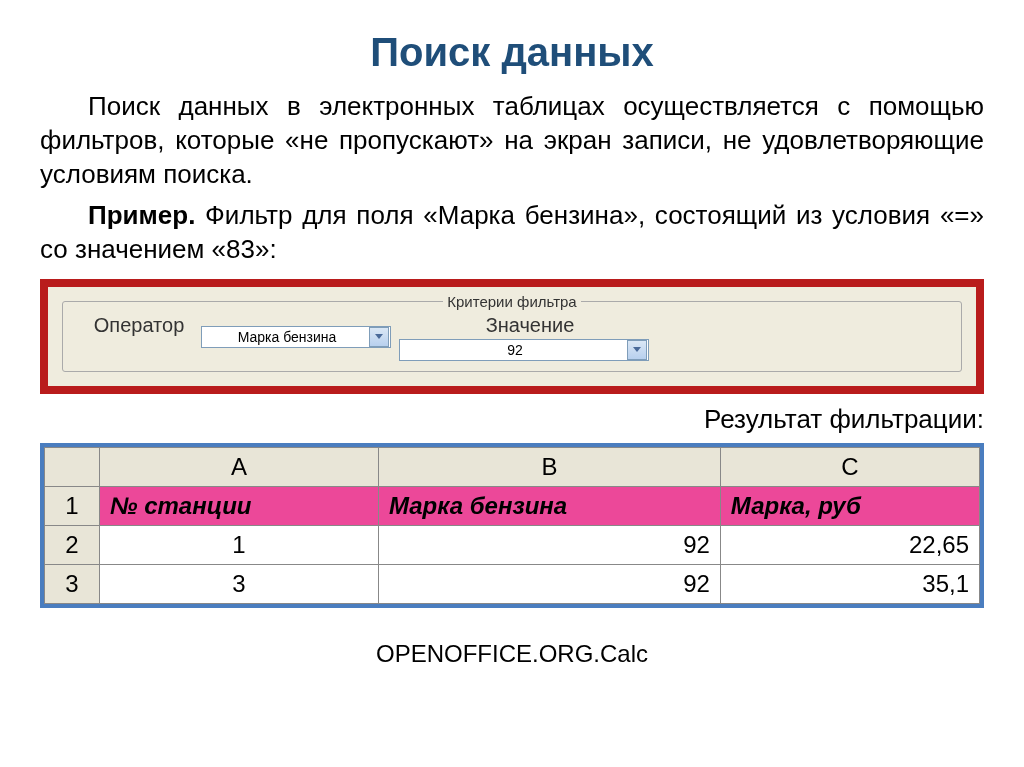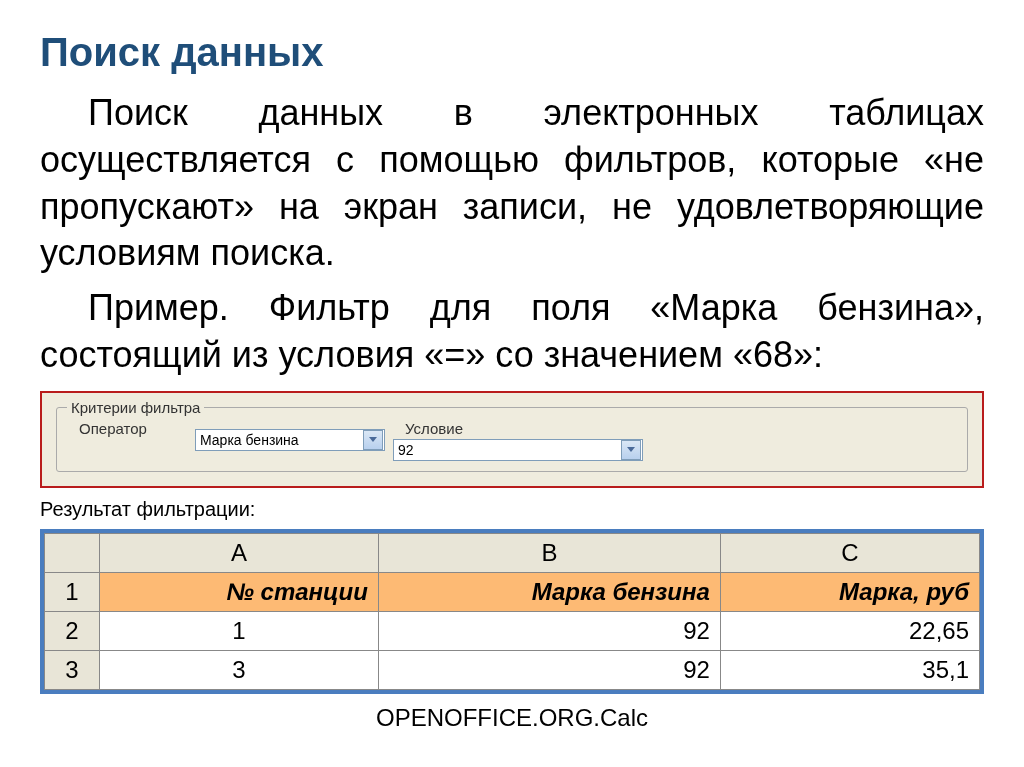--- a/index.html
+++ b/index.html
@@ -6,59 +6,61 @@
     margin: 0;
     padding: 20px 40px;
     font-family: Arial, sans-serif;
     background: #fff;
     width: 1024px;
     height: 767px;
     box-sizing: border-box;
     color: #000;
   }
   .title {
+    text-align: center;
     color: #1f4e79;
     font-size: 40px;
     font-weight: bold;
     margin: 10px 0 15px 0;
   }
   .body-text {
-    font-size: 36px;
+    font-size: 26px;
     text-align: justify;
     line-height: 1.3;
     margin: 0 0 8px 0;
   }
   .indent { text-indent: 48px; }
-  .bold { font-weight: normal; }
+  .bold { font-weight: bold; }
 
   
   .filter-panel {
-    border: 2px solid #b91c1c;
+    border: 8px solid #b91c1c;
     background: #efecde;
     padding: 6px 14px 14px 14px;
     margin: 12px 0 6px 0;
+    text-align: center;
   }
   fieldset.criteria {
     border: 1px solid #aaa;
     border-radius: 3px;
     padding: 4px 10px 10px 10px;
     margin: 0;
   }
   fieldset.criteria legend {
     font-size: 15px;
     color: #333;
     padding: 0 4px;
   }
   .filter-row {
     display: flex;
     align-items: center;
     gap: 8px;
   }
   .col-head {
-    font-size: 15px;
+    font-size: 20px;
     color: #333;
     padding-bottom: 2px;
     margin-left: 12px;
   }
   .combo {
     display: flex;
     align-items: center;
     background: #fff;
     border: 1px solid #7f9db9;
     height: 22px;
@@ -77,22 +79,22 @@
     align-items: center;
     justify-content: center;
   }
   .combo .arrow svg { display:block; }
   .c-op   { width: 120px; }
   .c-name { width: 190px; }
   .c-cond { width: 190px; }
   .c-val  { width: 250px; }
 
   .result-label {
-    text-align: left;
-    font-size: 20px;
+    text-align: right;
+    font-size: 26px;
     margin: 10px 0 8px 0;
   }
 
   
   .sheet-panel {
     border: 4px solid #4a7dbf;
     background: #fff;
     padding: 0;
     margin: 0 0 10px 0;
   }
@@ -114,43 +116,43 @@
   }
   th.corner { width: 34px; background:#e8e5d7; }
   td.rowhead {
     background: #e8e5d7;
     text-align: center;
     width: 34px;
     font-size: 24px;
   }
   td.datacell { background: #fff; }
   td.hdrcell {
-    background: #fdba74;
+    background: #ec4899;
     font-style: italic;
     font-weight: bold;
-    text-align: right;
+    text-align: left;
   }
   td.num-center { text-align: center; }
   td.num-right  { text-align: right; }
 
   .footer {
     text-align: center;
     font-size: 24px;
-    margin-top: 10px;
+    margin-top: 32px;
   }
 </style>
 </head>
 <body>
 
 <div class="title">Поиск данных</div>
 
 <p class="body-text indent">Поиск данных в электронных таблицах осуществляется с помощью фильтров, которые «не пропускают» на экран записи, не удовлетворяющие условиям поиска.</p>
 
 <p class="body-text indent">
-  <span class="bold">Пример.</span><span> Фильтр для поля «Марка бензина», состоящий из условия «=» со значением «68»:</span>
+  <span class="bold">Пример.</span><span> Фильтр для поля «Марка бензина», состоящий из условия «=» со значением «83»:</span>
 </p>
 
 <div class="filter-panel">
   <fieldset class="criteria">
     <legend>Критерии фильтра</legend>
     <div class="filter-row">
       <div class="c-op">
         <div class="col-head">Оператор</div>
         <div style="height:22px"></div>
       </div>
@@ -158,21 +160,21 @@
         <div class="combo">
           <span class="val">Марка бензина</span>
           <span class="arrow">
             <svg width="8" height="6">
                 <polygon points="0,0 8,0 4,5" fill="#4a6a99"></polygon>
               </svg>
           </span>
         </div>
       </div>
       <div class="c-val">
-        <div class="col-head">Условие</div>
+        <div class="col-head">Значение</div>
         <div class="combo">
           <span class="val">92</span>
           <span class="arrow">
             <svg width="8" height="6">
                 <polygon points="0,0 8,0 4,5" fill="#4a6a99"></polygon>
               </svg>
           </span>
         </div>
       </div>
     </div>

